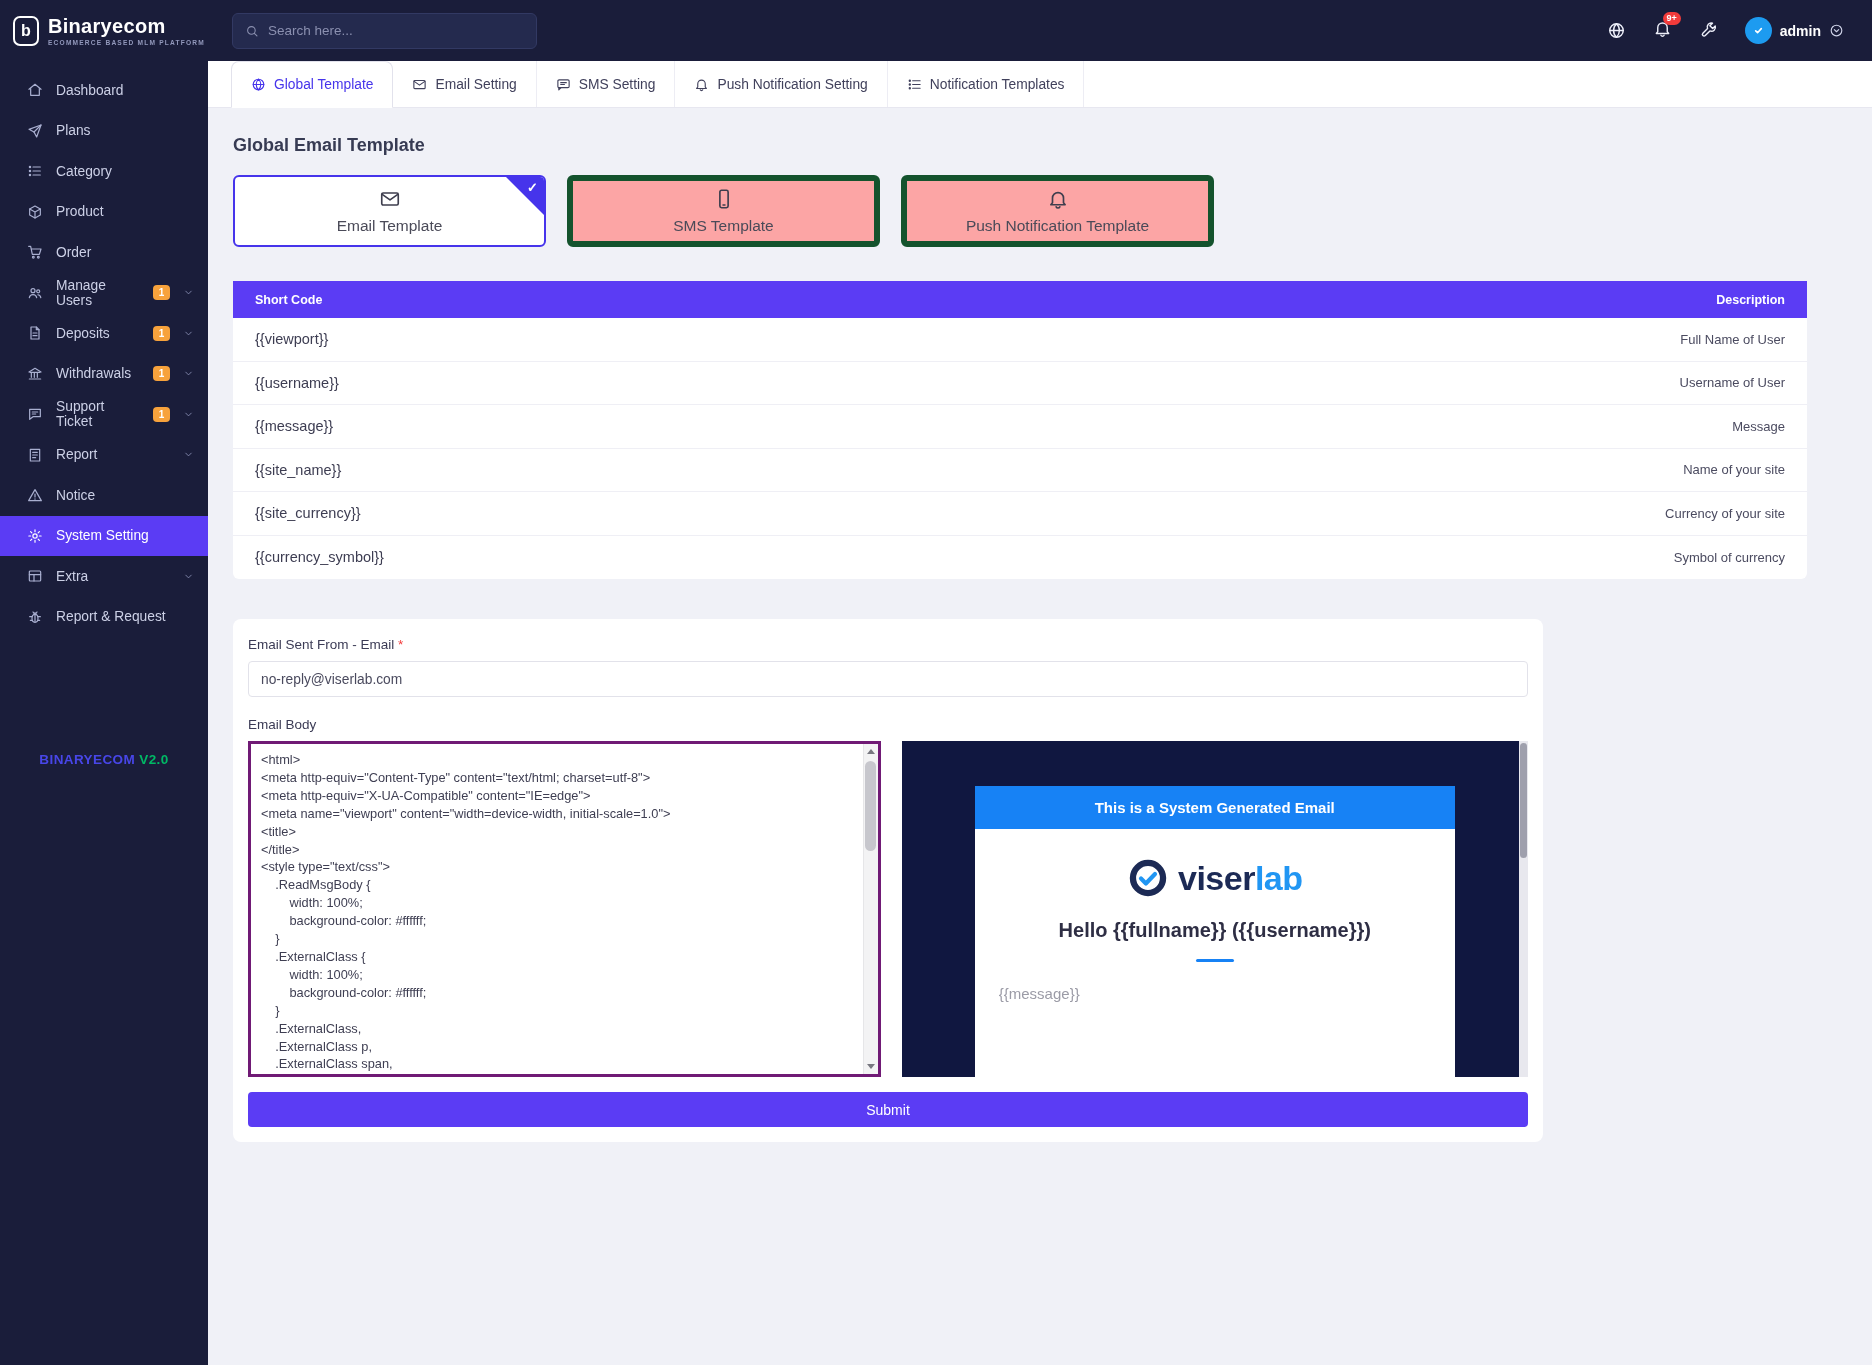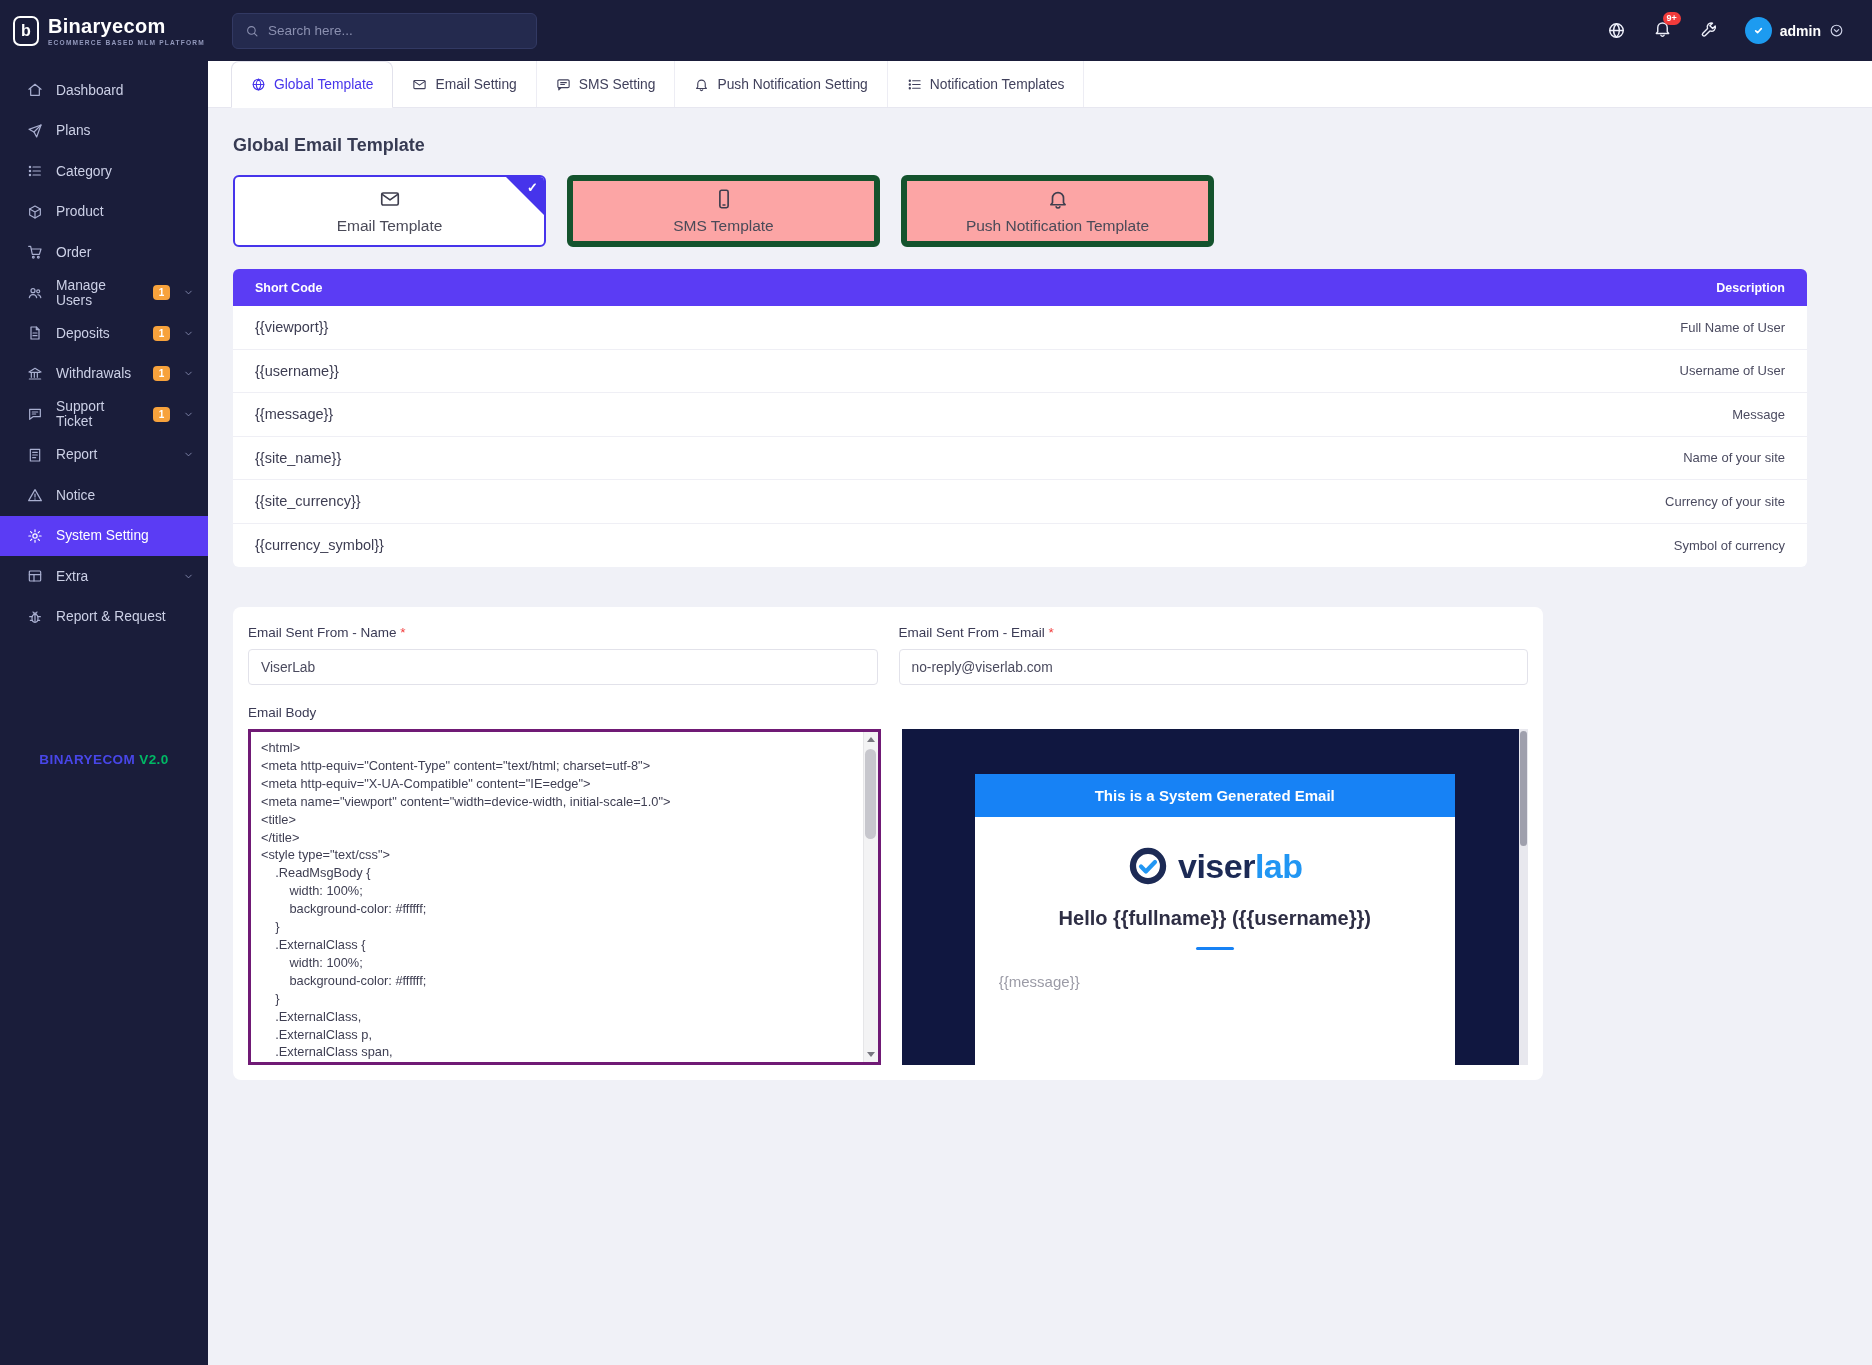--- a/index.html
+++ b/index.html
@@ -54,21 +54,21 @@
 
   .cards { display:flex; gap:21px; margin-bottom:22px; }
   .card { width:313px; height:72px; background:#fca5a5; border:6px solid #14532d; border-radius:6px; display:flex; flex-direction:column; align-items:center; justify-content:center; gap:7px; cursor:pointer; position:relative; overflow:hidden; }
   .card svg.ic { width:22px; height:22px; color:#3e3e4e; }
   .card-label { font-size:15.5px; color:#4a4a58; }
   .card.active { background:#fff; border:2px solid #4634eb; }
   .card.active .corner { position:absolute; top:0; right:0; width:0; height:0; border-top:38px solid #4634eb; border-left:38px solid transparent; }
   .card-check { position:absolute; top:3px; right:6px; color:#fff; font-size:13px; font-weight:700; }
 
   .sc-table { border-radius:6px; overflow:hidden; margin-bottom:40px; }
-  .sc-head { background:#5b3cf4; color:#fff; height:37px; display:flex; justify-content:space-between; align-items:center; padding:0 22px; font-size:12.5px; font-weight:700; }
+  .sc-head { background:#5b3cf4; color:#fff; height:37px; display:flex; justify-content:space-between; align-items:center; padding:0 22px; font-size:12.5px; font-weight:700;margin-top:12px; }
   .sc-row { background:#fff; height:43.5px; display:flex; justify-content:space-between; align-items:center; padding:0 22px; border-bottom:1px solid #efeff5; }
   .sc-row:last-child { border-bottom:none; }
   .sc-code { font-size:14.5px; color:#3d3d52; }
   .sc-desc { font-size:13px; color:#4b4b60; }
 
   .form-card { background:#fff; border-radius:8px; padding:18px 15px 15px; width:1310px; margin-bottom:30px; }
   .form-row { display:flex; gap:21px; }
   .form-col { flex:1; min-width:0; }
   .form-label { display:block; font-size:13.5px; color:#3b3b55; margin-bottom:9px; }
   .req { color:#f23b3b; }
@@ -384,24 +384,20 @@
           <span class="sc-desc">Currency of your site</span>
         </div>
         <div class="sc-row">
           <span class="sc-code">{{currency_symbol}}</span>
           <span class="sc-desc">Symbol of currency</span>
         </div>
       </div>
 
       <div class="form-card">
         <div class="form-row">
-          <div class="form-col">
-            <label class="form-label"><span>Email Sent From - Name</span> <span class="req">*</span></label>
-            <input class="text-input" type="text" value="ViserLab" style="">
-          </div>
           <div class="form-col">
             <label class="form-label"><span>Email Sent From - Email</span> <span class="req">*</span></label>
             <input class="text-input" type="text" value="no-reply@viserlab.com" style="">
           </div>
         </div>
 
         <label class="form-label body-label">Email Body</label>
         <div class="form-row">
           <div class="editor-wrap">
             <textarea class="code" wrap="off" spellcheck="false" style="">&lt;html&gt;
@@ -445,17 +441,18 @@
                 <div class="divider"></div>
                 <div class="message">{{message}}</div>
               </div>
             </div>
             <div class="pscroll">
               <div class="pthumb"></div>
             </div>
           </div>
         </div>
 
+        <button class="submit-btn">Submit</button>
       </div>
     </div>
 
   </div>
 </div>
 
 </body></html>

